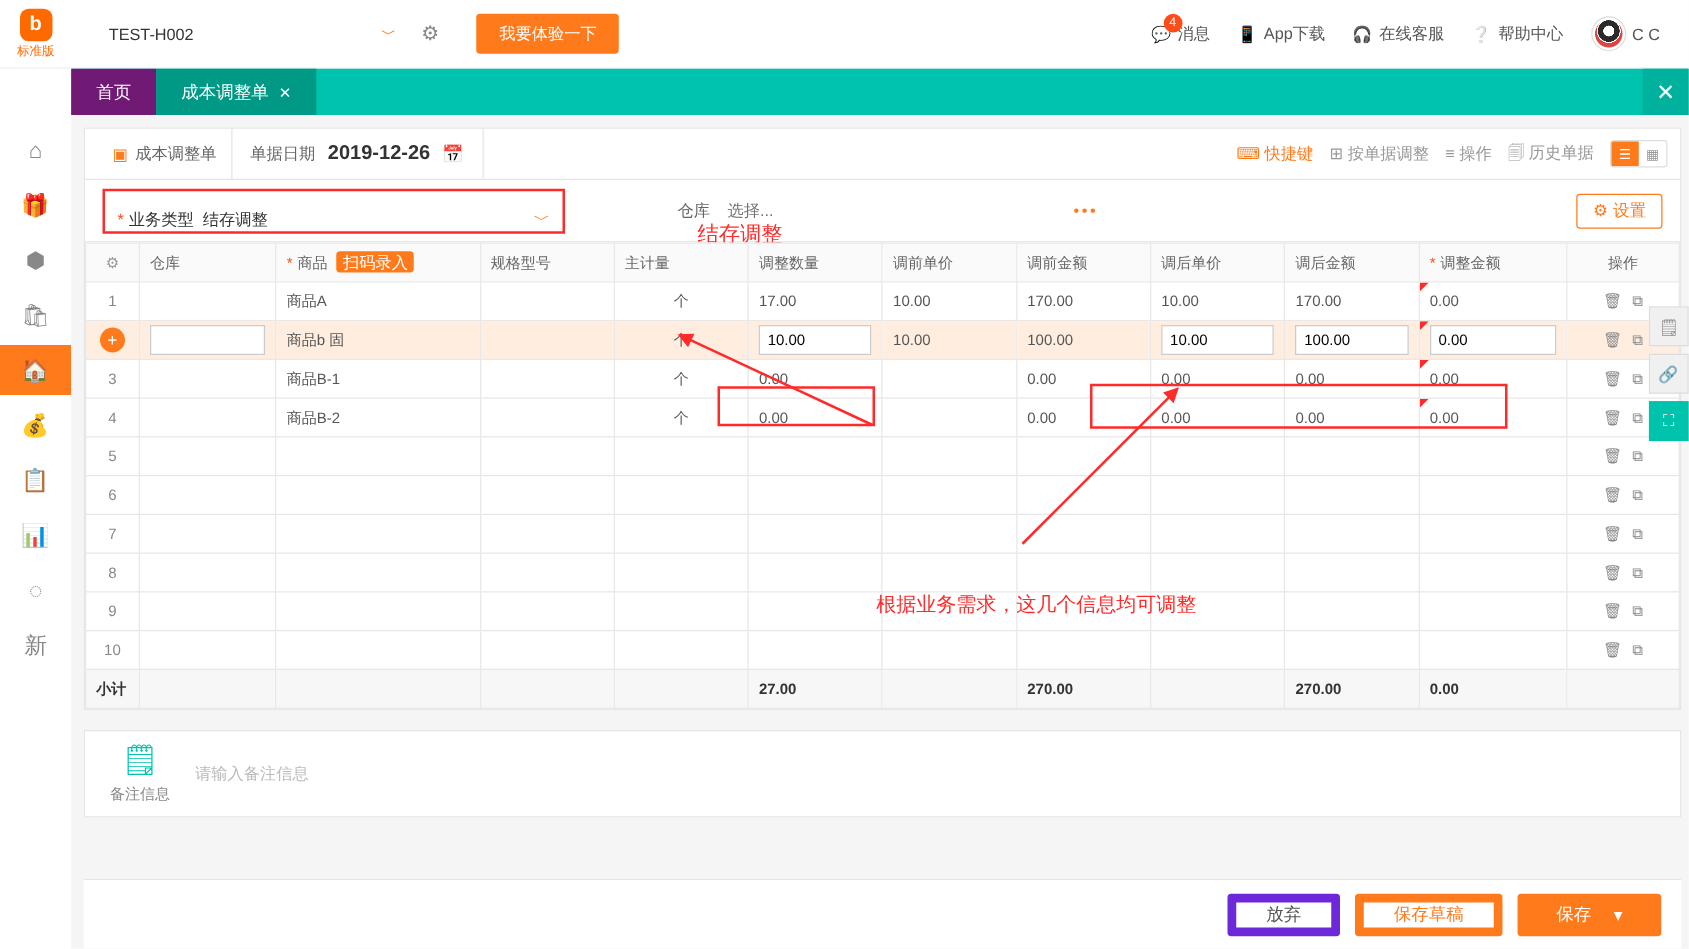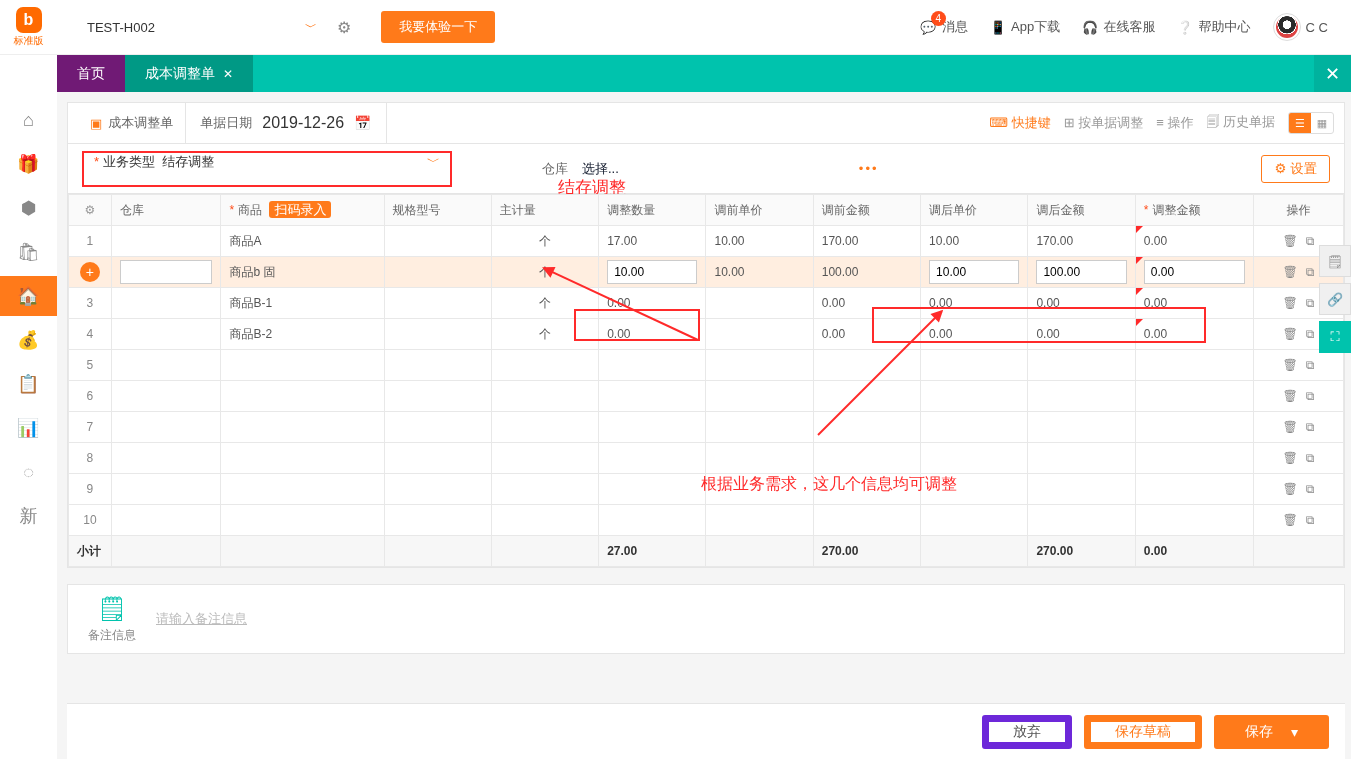--- a/index.html
+++ b/index.html
@@ -36,34 +36,34 @@
 .sb-item { width: 40px; height: 40px; display: flex; align-items: center; justify-content: center; color: #888; border-radius: 4px; cursor: pointer; font-size: 18px; }
 .sb-item.active { background: #ff7a1a; color: #fff; border-radius: 0; width: 57px; }
 
 
 .main { grid-column: 2; grid-row: 3; background: #f5f5f5; padding: 10px 6px 0 10px; display: flex; flex-direction: column; gap: 10px; overflow: hidden; position: relative; }
 
 .doc-header { background: #fff; border: 1px solid #e5e5e5; display: flex; align-items: center; height: 42px; padding: 0 10px; }
 .doc-tab { display: flex; align-items: center; gap: 6px; padding: 0 12px; height: 100%; border-right: 1px solid #e5e5e5; color: #666; }
 .doc-tab .doc-icon { color: #ff7a1a; }
 .doc-meta { display: flex; align-items: center; gap: 10px; padding: 0 14px; color: #666; border-right: 1px solid #e5e5e5; height: 100%; }
-.doc-meta b { color: #333; font-weight: normal; font-size: 16px; }
+.doc-meta b { color: #333; font-weight: bold; font-size: 16px; }
 .cal-icon { color: #ff7a1a; font-size: 14px; }
 .doc-right { margin-left: auto; display: flex; align-items: center; gap: 13px; color: #999; font-size: 13px; }
 .doc-right .hot { color: #ff7a1a; }
 .view-toggle { display: flex; border: 1px solid #ddd; border-radius: 3px; overflow: hidden; }
 .vt { width: 22px; height: 20px; display: flex; align-items: center; justify-content: center; font-size: 11px; }
 .vt.on { background: #ff7a1a; color: #fff; }
 
 .filter-row { background: #fff; border: 1px solid #e5e5e5; border-top: none; display: flex; align-items: center; height: 50px; padding: 0 14px; position: relative; }
-.biztype-box { border: 2px solid #ff2a2a; width: 370px; height: 36px; display: flex; align-items: flex-start; padding: 0 10px; justify-content: space-between; }
+.biztype-box { border: 2px solid #ff2a2a; width: 370px; height: 36px; display: flex; align-items: flex-end; padding: 0 10px; justify-content: space-between; }
 .req-star { color: #ff4d1a; margin-right: 4px; }
 .chev2 { color: #ff7a1a; }
 .fr-label { color: #666; margin-left: 90px; }
-.fr-select { color: #0f172a; margin-left: 14px; }
+.fr-select { color: #737373; margin-left: 14px; }
 .fr-dots { color: #ff7a1a; margin-left: 240px; letter-spacing: 2px; }
 .settings-btn { margin-left: auto; border: 1px solid #ff7a1a; color: #ff7a1a; background: #fff; border-radius: 3px; height: 28px; padding: 0 12px; display: flex; align-items: center; gap: 4px; cursor: pointer; }
 
 
 .anno-arrow1 { position: absolute; left: 395px; top: 46px; color: #ff2a2a; font-size: 26px; transform: rotate(160deg); pointer-events: none; }
 .anno-text1 { position: absolute; left: 490px; top: 32px; color: #ff2a2a; font-size: 17px; pointer-events: none; }
 
 
 .table-wrap { background: #fff; border: 1px solid #e5e5e5; border-top: none; flex-shrink: 0; position: relative; }
 table { border-collapse: collapse; width: 100%; table-layout: fixed; }
@@ -89,21 +89,21 @@
 .anno-line { position: absolute; background: #ff2a2a; height: 2px; transform-origin: left center; z-index: 4; pointer-events: none; }
 .anno-line::after { content: ""; position: absolute; right: -2px; top: -5px; border-left: 12px solid #ff2a2a; border-top: 6px solid transparent; border-bottom: 6px solid transparent; }
 .al1 { left: 630px; top: 145px; width: 170px; transform: rotate(205deg); }
 .al2 { left: 750px; top: 240px; width: 175px; transform: rotate(-45deg); }
 .anno-text2 { position: absolute; left: 633px; top: 280px; color: #ff2a2a; font-size: 16px; pointer-events: none; z-index: 5; }
 
 
 .remark-box { background: #fff; border: 1px solid #e5e5e5; display: flex; align-items: center; height: 70px; padding: 0 20px; gap: 20px; margin-top: 6px; }
 .remark-ic { display: flex; flex-direction: column; align-items: center; gap: 4px; color: #888; font-size: 12px; }
 .remark-ic .icon { color: #00c3ad; font-size: 24px; }
-.remark-input { flex: 1; color: #bbb; font-size: 13px; text-decoration: underline; }
+.remark-input { flex: 1; color: #bbb; font-size: 13px; }
 
 
 .footer { background: #fff; border-top: 1px solid #e5e5e5; display: flex; align-items: center; justify-content: flex-end; height: 56px; padding: 0 16px; gap: 12px; margin-top: auto; }
 .btn { height: 34px; padding: 0 24px; border: 7px solid #6d28d9; background: #fff; border-radius: 3px; cursor: pointer; font-size: 14px; color: #555; }
 .btn.outline-orange { border-color: #ff7a1a; color: #ff7a1a; }
 .btn.primary { background: #ff7a1a; color: #fff; border-color: #ff7a1a; display: flex; align-items: center; gap: 18px; }
 
 
 .float-tools { position: fixed; right: 0; top: 245px; display: flex; flex-direction: column; gap: 6px; }
 .ft-item { width: 32px; height: 32px; background: #f0f0f0; border: 1px solid #ddd; display: flex; align-items: center; justify-content: center; color: #888; cursor: pointer; }

